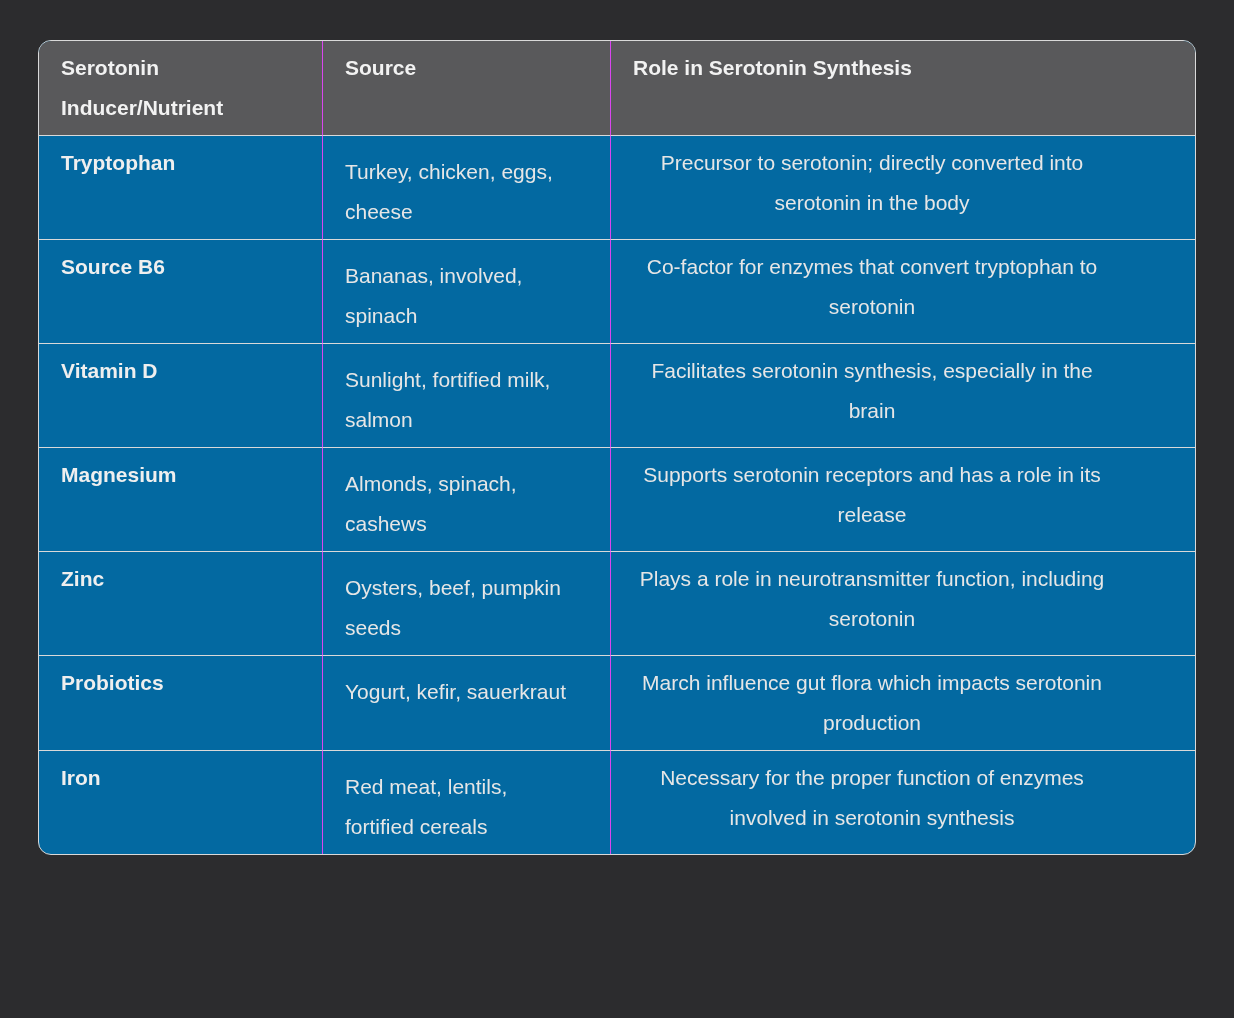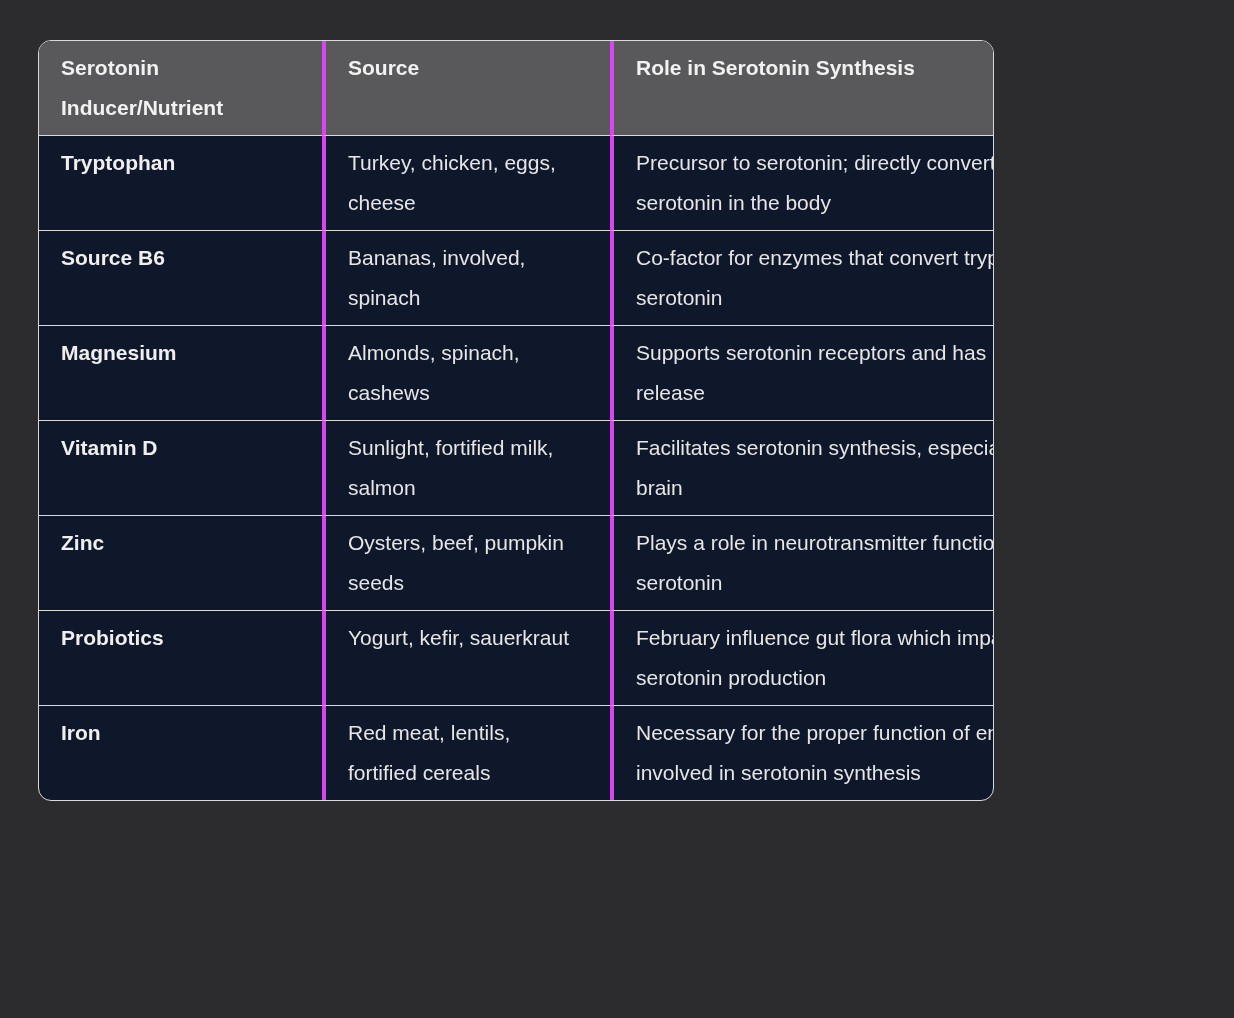--- a/index.html
+++ b/index.html
@@ -7,62 +7,62 @@
     padding: 0;
     width: 1234px;
     height: 1018px;
     background: #2c2c2e;
     overflow: hidden;
     font-family: "Liberation Sans", "DejaVu Sans", sans-serif;
   }
   .table-wrap {
     box-sizing: border-box;
     margin: 40px 38px 0 38px;
-    width: 956px;
+    width: 1158px;
     border: 1px solid #d9d9d9;
     border-radius: 13px;
     overflow: hidden;
-    background: #0f172a;
+    background: #0369a1;
   }
   table.nutrient-table {
     width: 100%;
     border-collapse: separate;
     border-spacing: 0;
     table-layout: fixed;
   }
   col.c1 { width: 283px; }
   col.c2 { width: 288px; }
   col.c3 { width: 585px; }
   th, td {
     vertical-align: top;
     text-align: left;
     font-size: 21px;
     line-height: 40px;
     padding: 7px 18px 7px 22px;
-    border-left: 4px solid #d946ef;
+    border-left: 1px solid #d946ef;
     box-sizing: border-box;
   }
   th:first-child, td:first-child { border-left: none; }
   thead th {
     background: #59595b;
     color: #f2f2f2;
     font-weight: bold;
   }
   tbody td {
     border-top: 1px solid #d9d9d9;
     color: #e6e6e6;
     font-weight: normal;
   }
   tbody td.nutrient {
     color: #efefef;
     font-weight: bold;
   }
   .cell-text { display: block; }
-  td.source .cell-text { max-width: 230px; }
-  td.role .cell-text { max-width: 478px; }
+  td.source .cell-text { max-width: 230px; margin-top: 9px; }
+  td.role .cell-text { max-width: 478px; text-align: center; }
   th.role-h .cell-text { max-width: 520px; }
 </style>
 </head>
 <body>
 
 <div class="table-wrap">
   <table class="nutrient-table">
     <colgroup>
       <col class="c1">
         <col class="c2">
@@ -99,38 +99,38 @@
           </td>
         <td class="source">
             <span class="cell-text">Bananas, involved, spinach</span>
           </td>
         <td class="role">
             <span class="cell-text">Co-factor for enzymes that convert tryptophan to serotonin</span>
           </td>
       </tr>
       <tr>
         <td class="nutrient">
+            <span class="cell-text">Vitamin D</span>
+          </td>
+        <td class="source">
+            <span class="cell-text">Sunlight, fortified milk, salmon</span>
+          </td>
+        <td class="role">
+            <span class="cell-text">Facilitates serotonin synthesis, especially in the brain</span>
+          </td>
+      </tr>
+      <tr>
+        <td class="nutrient">
             <span class="cell-text">Magnesium</span>
           </td>
         <td class="source">
             <span class="cell-text">Almonds, spinach, cashews</span>
           </td>
         <td class="role">
             <span class="cell-text">Supports serotonin receptors and has a role in its release</span>
-          </td>
-      </tr>
-      <tr>
-        <td class="nutrient">
-            <span class="cell-text">Vitamin D</span>
-          </td>
-        <td class="source">
-            <span class="cell-text">Sunlight, fortified milk, salmon</span>
-          </td>
-        <td class="role">
-            <span class="cell-text">Facilitates serotonin synthesis, especially in the brain</span>
           </td>
       </tr>
       <tr>
         <td class="nutrient">
             <span class="cell-text">Zinc</span>
           </td>
         <td class="source">
             <span class="cell-text">Oysters, beef, pumpkin seeds</span>
           </td>
         <td class="role">
@@ -138,21 +138,21 @@
           </td>
       </tr>
       <tr>
         <td class="nutrient">
             <span class="cell-text">Probiotics</span>
           </td>
         <td class="source">
             <span class="cell-text">Yogurt, kefir, sauerkraut</span>
           </td>
         <td class="role">
-            <span class="cell-text">February influence gut flora which impacts serotonin production</span>
+            <span class="cell-text">March influence gut flora which impacts serotonin production</span>
           </td>
       </tr>
       <tr>
         <td class="nutrient">
             <span class="cell-text">Iron</span>
           </td>
         <td class="source">
             <span class="cell-text">Red meat, lentils, fortified cereals</span>
           </td>
         <td class="role">

